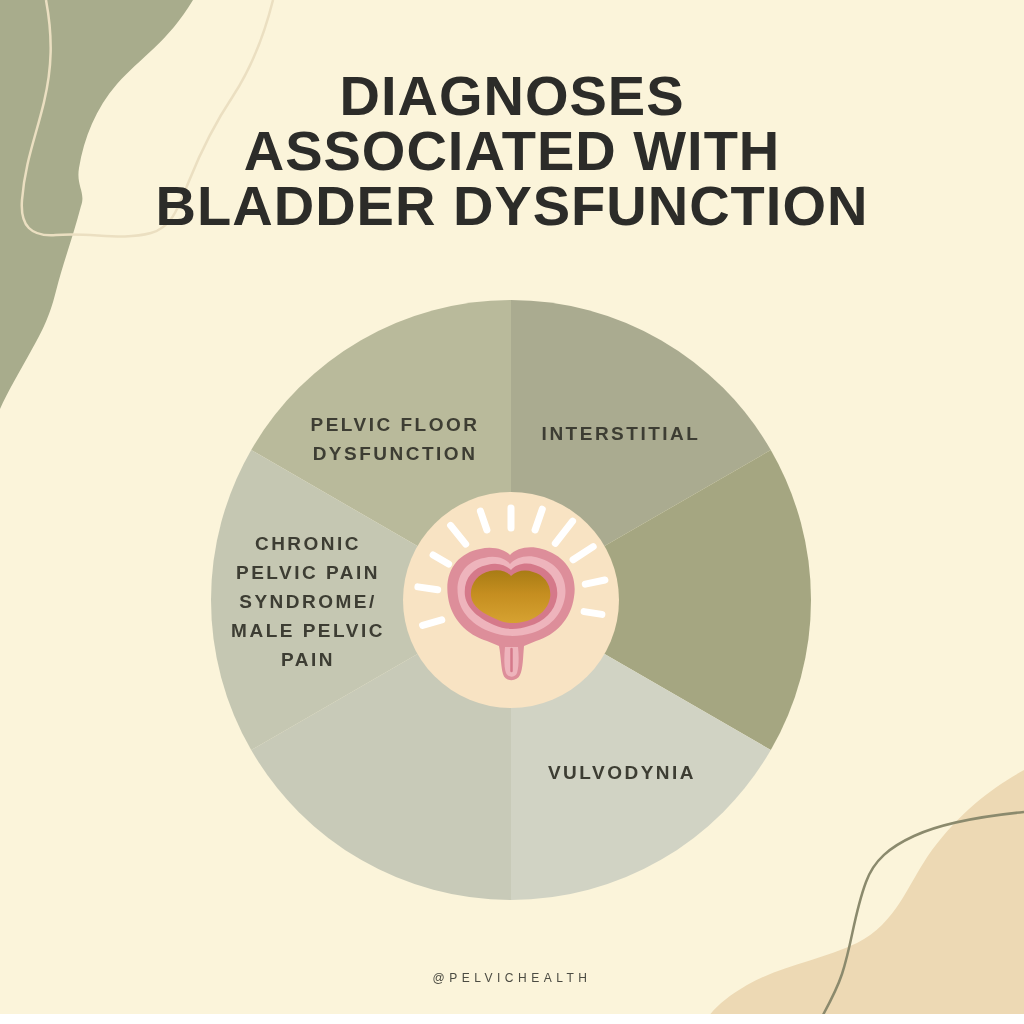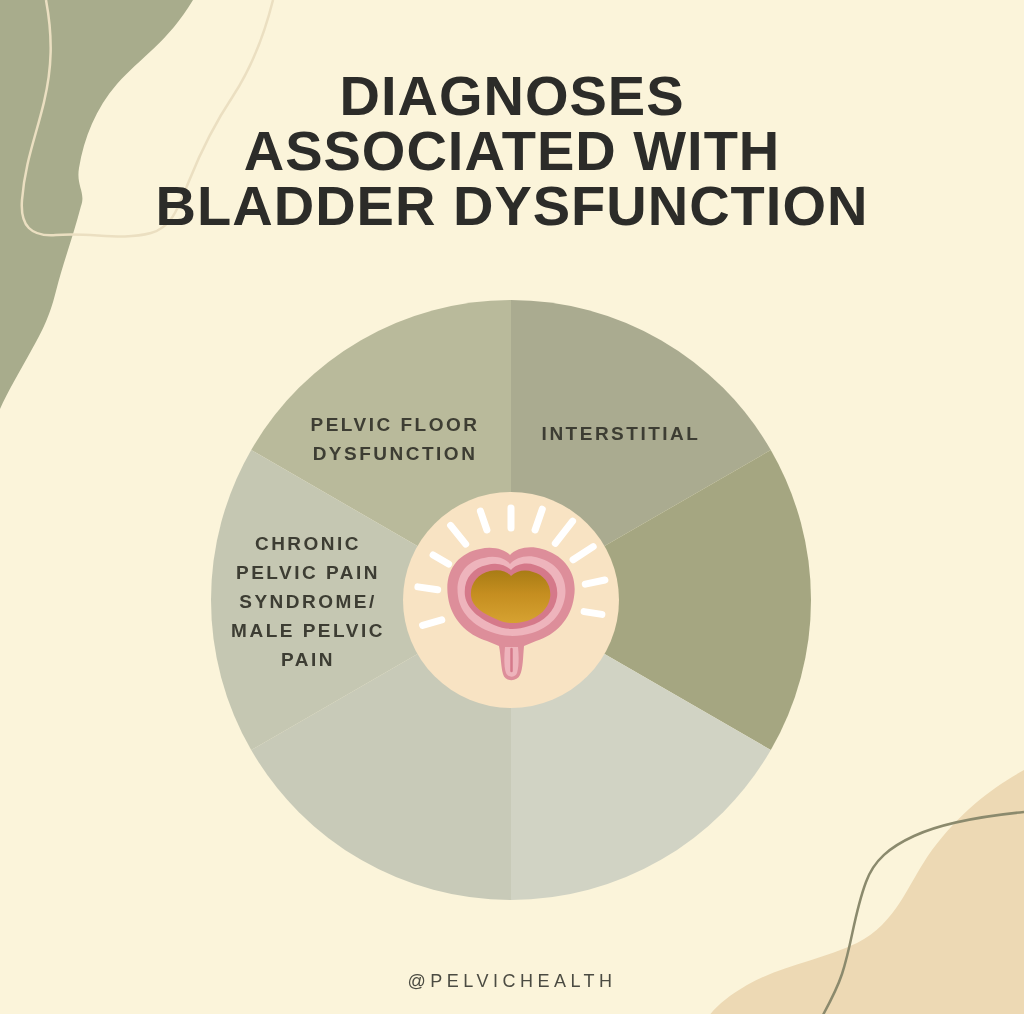--- a/index.html
+++ b/index.html
@@ -36,21 +36,21 @@
     font-size:19px;
     font-weight:bold;
     letter-spacing:2.5px;
     line-height:29px;
     color:#3d3d33;
   }
   .footer{
     position:absolute;
     left:0;top:971px;width:1024px;
     text-align:center;
-    font-size:18px;
+    font-size:12px;
     letter-spacing:4.5px;
     color:#4b4b42;
   }
 </style>
 </head>
 <body>
 
 <div class="canvas">
 
   <svg class="deco" style="left:0;top:0" width="280" height="430" viewBox="0 0 280 430">
@@ -106,20 +106,21 @@
         <path d="M257 299 C255 283 264 271 279 268 C289 265 298 268 303 273 C308 267 318 265 327 268 C342 272 351 285 349 300 C347 314 336 325 321 329 C309 333 297 333 286 328 C272 322 259 312 257 299 Z" fill="#d5798a"></path>
         <path fill="url(#amber)" d="M263 299 C262 286 270 277 282 274 C291 272 299 274 303 279 C308 274 317 272 325 275 C337 278 344 289 342 301 C340 312 331 320 319 324 C308 327 297 327 288 322 C276 317 264 310 263 299 Z"></path>
         <path d="M297 350 C296 360 296 370 298 376 C300 381 307 381 309 376 C311 369 311 359 310 350 Z" fill="#eeb4bc"></path>
         <path fill="none" stroke-width="2.5" stroke-linecap="round" d="M303.5 352 L303.5 374" stroke="#d5798a"></path>
       </g>
     </svg>
 
     <div class="seg-label" style="left:187px;top:142px">PELVIC FLOOR
 DYSFUNCTION</div>
     <div class="seg-label" style="left:413px;top:136px">INTERSTITIAL</div>
+    <div class="seg-label" style="left:414px;top:475px">VULVODYNIA</div>
     <div class="seg-label" style="left:100px;top:304px">CHRONIC
 PELVIC PAIN
 SYNDROME/
 MALE PELVIC
 PAIN</div>
   </div>
 
   <div class="footer">@PELVICHEALTH</div>
 
 </div>

